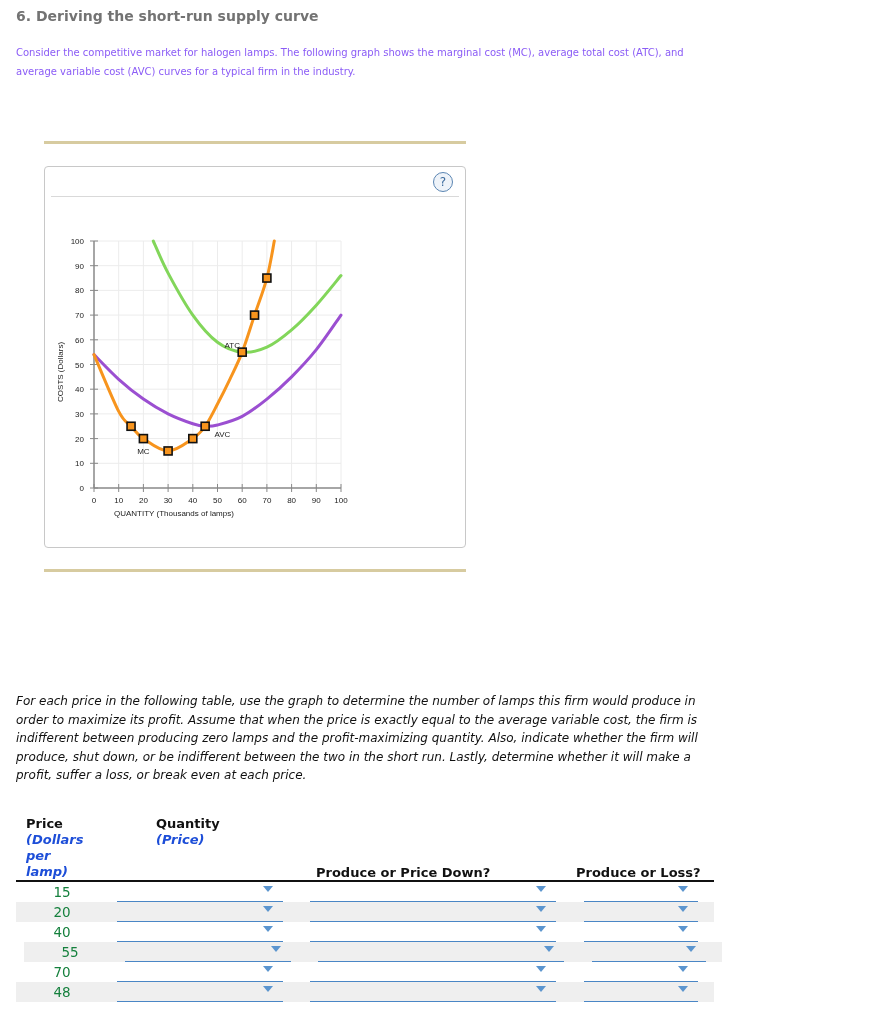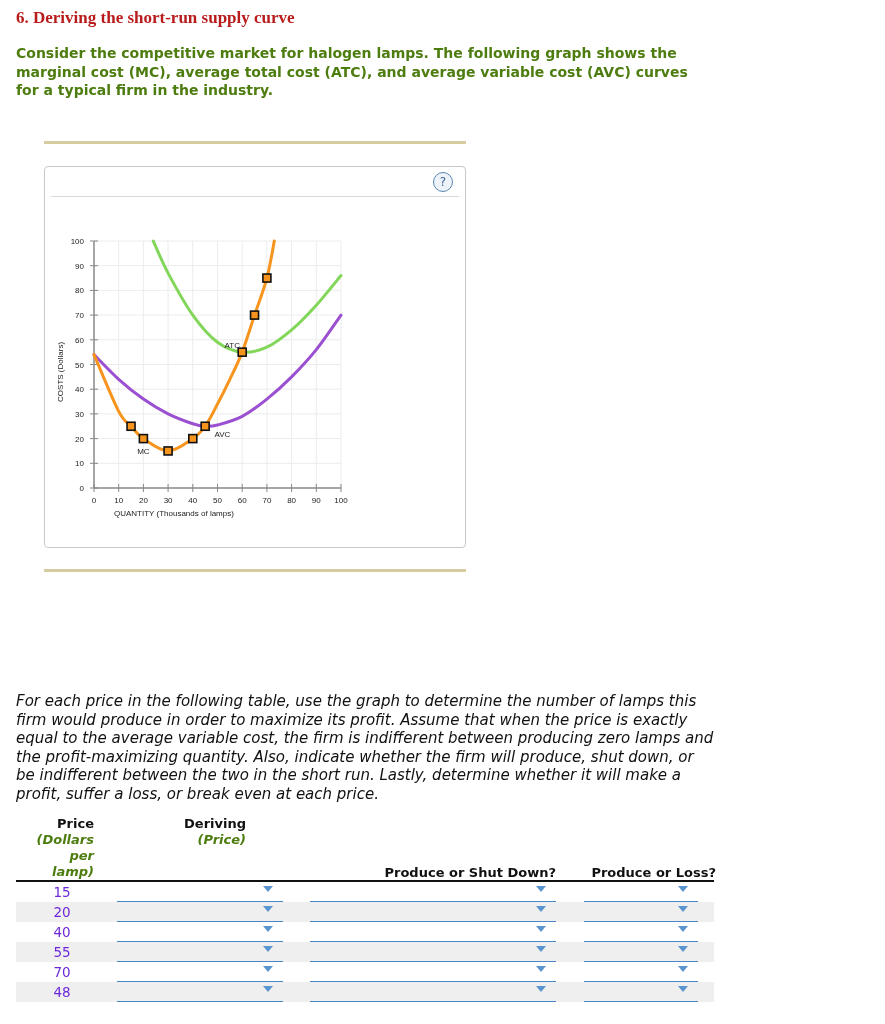--- a/index.html
+++ b/index.html
@@ -1,36 +1,36 @@
 <!DOCTYPE html>
 <html><head>
 <meta charset="utf-8">
 <style>
   html, body { margin:0; padding:0; background:#ffffff; }
   body { width:885px; height:1024px; position:relative; overflow:hidden;
          font-family:"DejaVu Sans", sans-serif; color:#000; }
-  .q-title { position:absolute; left:16px; top:8px; font-size:17px; font-weight:bold; color:#b91c1c;font-family:Liberation Serif, serif; }
-  .intro { position:absolute; left:16px; top:44px; width:690px; font-size:14px; line-height:18.5px; color:#4d7c0f;font-weight:bold; }
+  .q-title { position:absolute; left:16px; top:8px; font-size:14px; font-weight:bold; color:#737373; }
+  .intro { position:absolute; left:16px; top:44px; width:690px; font-size:10px; line-height:18.5px; color:#8b5cf6; }
   .gold-bar { position:absolute; left:44px; width:422px; height:3px; background:#d7cba0; }
   .panel { position:absolute; left:44px; top:166px; width:420px; height:380px;
            border:1px solid #c8c8c8; border-radius:4px; background:#fff; }
   .panel-header { position:absolute; left:6px; right:6px; top:29px; height:1px; background:#d9d9d9; }
   .help-btn { position:absolute; right:12px; top:5px; width:18px; height:18px; border-radius:50%;
               border:1.5px solid #5b86b3; color:#3b6a9c; font-size:12px; line-height:18px; text-align:center;
               background:#eef3f9; cursor:pointer; font-family:"DejaVu Sans", sans-serif; }
   .chart-svg { position:absolute; left:0; top:0; }
-  .instructions { position:absolute; left:16px; top:692px; width:700px; font-size:15px; line-height:18.5px;
+  .instructions { position:absolute; left:16px; top:692px; width:700px; font-size:12px; line-height:18.5px;
                   font-style:italic; color:#111; }
   .tbl { position:absolute; left:16px; top:816px; width:698px; }
-  .th { position:absolute; font-weight:bold; font-size:13px; text-align:right; color:#111; line-height:16px; }
-  .th i { font-style:italic; color:#4d7c0f; }
+  .th { position:absolute; font-weight:bold; font-size:13px; text-align:left; color:#111; line-height:16px; }
+  .th i { font-style:italic; color:#1d4ed8; }
   .rule { position:absolute; left:0; width:698px; height:2px; background:#111; top:64px; }
   .row { position:absolute; left:0; width:698px; height:20px; }
   .row.alt { background:#efefef; }
-  .price { position:absolute; left:28px; width:36px; text-align:center; font-size:13.5px; line-height:20px; color:#6d28d9; }
+  .price { position:absolute; left:28px; width:36px; text-align:center; font-size:13.5px; line-height:20px; color:#15803d; }
   .dd { position:absolute; height:19px; border-bottom:1.5px solid #4a86c5; cursor:pointer; }
   .dd .arrow { position:absolute; right:10px; top:4px; width:0; height:0;
                border-left:5px solid transparent; border-right:5px solid transparent; border-top:6px solid #5b95cf; }
 </style>
 </head>
 <body>
 
 <div class="q-title">6. Deriving the short-run supply curve</div>
 <div class="intro">Consider the competitive market for halogen lamps. The following graph shows the marginal cost (MC), average total cost (ATC), and average variable cost (AVC) curves for a typical firm in the industry.</div>
 
@@ -128,24 +128,24 @@
 <div class="gold-bar" style="top:569px;"></div>
 
 <div class="instructions">For each price in the following table, use the graph to determine the number of lamps this firm would produce in order to maximize its profit. Assume that when the price is exactly equal to the average variable cost, the firm is indifferent between producing zero lamps and the profit-maximizing quantity. Also, indicate whether the firm will produce, shut down, or be indifferent between the two in the short run. Lastly, determine whether it will make a profit, suffer a loss, or break even at each price.</div>
 
 <div class="tbl">
   <div class="th" style="left:10px; top:0; width:68px;">
     <div>Price</div>
     <i>(Dollars per lamp)</i>
   </div>
   <div class="th" style="left:140px; top:0; width:90px;">
-    <div>Deriving</div>
+    <div>Quantity</div>
     <i>(Price)</i>
   </div>
-  <div class="th" style="left:300px; top:49px; width:240px;">Produce or Shut Down?</div>
+  <div class="th" style="left:300px; top:49px; width:240px;">Produce or Price Down?</div>
   <div class="th" style="left:560px; top:49px; width:140px;">Produce or Loss?</div>
   <div class="rule"></div>
   <div id="rows">
       <div class="row" style="top: 66px;">
         <div class="price">15</div>
         <div class="dd" style="left:101px;width:166px;">
           <span class="arrow"></span>
         </div>
         <div class="dd" style="left:294px;width:246px;">
           <span class="arrow"></span>
@@ -171,21 +171,21 @@
         <div class="dd" style="left:101px;width:166px;">
           <span class="arrow"></span>
         </div>
         <div class="dd" style="left:294px;width:246px;">
           <span class="arrow"></span>
         </div>
         <div class="dd" style="left:568px;width:114px;">
           <span class="arrow"></span>
         </div>
       </div>
-      <div class="row alt" style="top: 126px;">
+      <div class="row alt" style="top: 126px; margin-left: 8px;">
         <div class="price">55</div>
         <div class="dd" style="left:101px;width:166px;">
           <span class="arrow"></span>
         </div>
         <div class="dd" style="left:294px;width:246px;">
           <span class="arrow"></span>
         </div>
         <div class="dd" style="left:568px;width:114px;">
           <span class="arrow"></span>
         </div>

